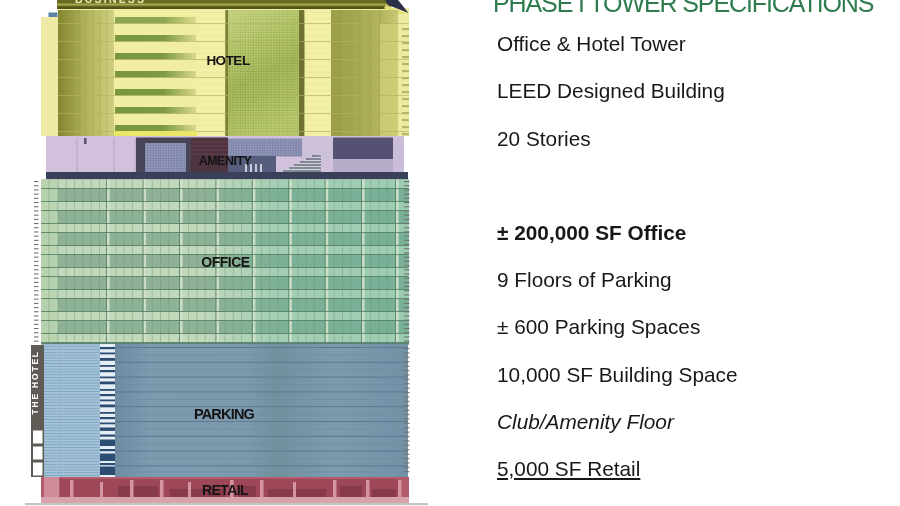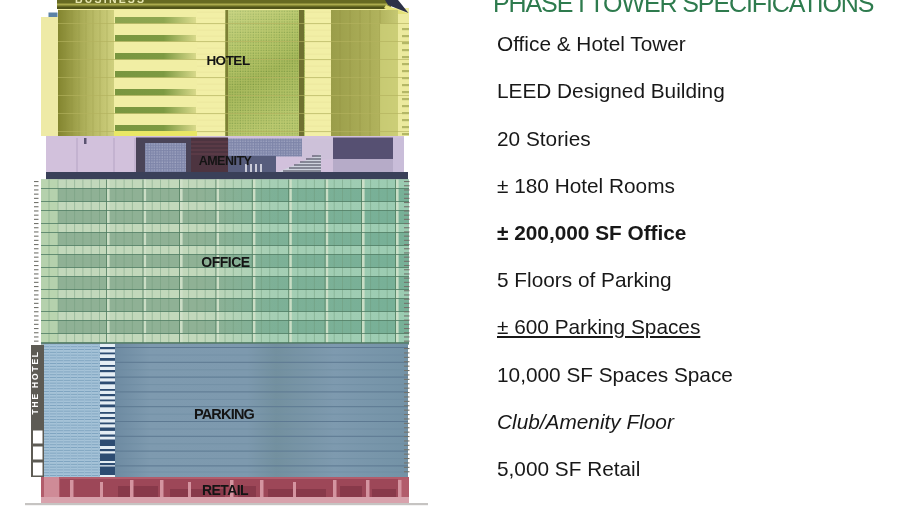--- a/index.html
+++ b/index.html
@@ -568,27 +568,26 @@
 </svg>
 
 <div class="title">PHASE I TOWER SPECIFICATIONS</div>
 
 <div class="spec" style="top:80.2px;">LEED Designed Building</div>
 
 <div class="spec" style="top:33px;">Office &amp; Hotel Tower</div>
 
 <div class="spec" style="top:127.5px;">20 Stories</div>
 
-<div class="spec" style="top:174.7px;">± 180 Hotel Rooms</div>
 
 <div class="spec" style="top:221.9px;font-weight:bold;">± 200,000 SF Office</div>
 
-<div class="spec" style="top:269.1px;">5 Floors of Parking</div>
-
-<div class="spec" style="top:316.4px;text-decoration:underline;">± 600 Parking Spaces</div>
-
-<div class="spec" style="top:363.6px;">10,000 SF Spaces Space</div>
+<div class="spec" style="top:269.1px;">9 Floors of Parking</div>
+
+<div class="spec" style="top:316.4px;">± 600 Parking Spaces</div>
+
+<div class="spec" style="top:363.6px;">10,000 SF Building Space</div>
 
 <div class="spec" style="top:410.9px;font-style:italic;">Club/Amenity Floor</div>
 
-<div class="spec" style="top:458.1px;">5,000 SF Retail</div>
+<div class="spec" style="top:458.1px;text-decoration:underline;">5,000 SF Retail</div>
 
 </div>
 
 </body></html>

